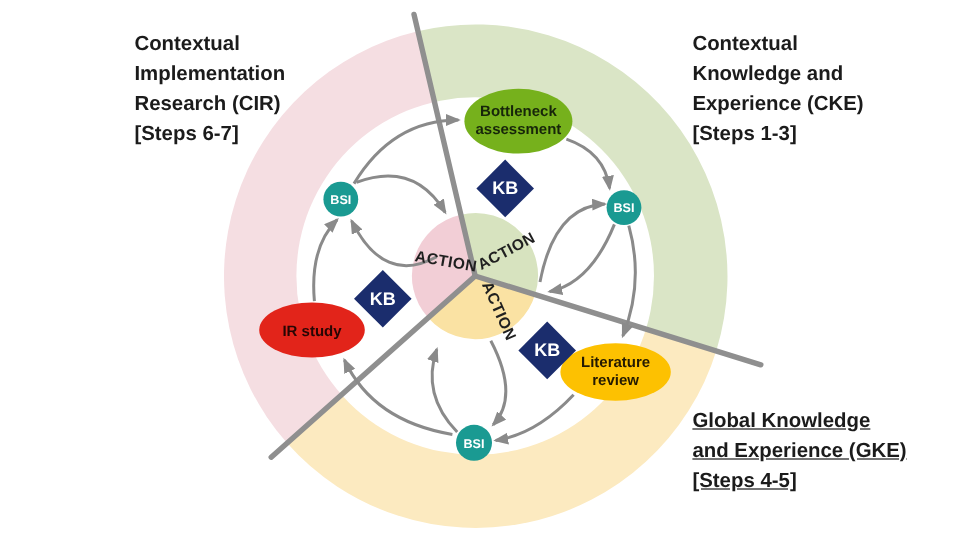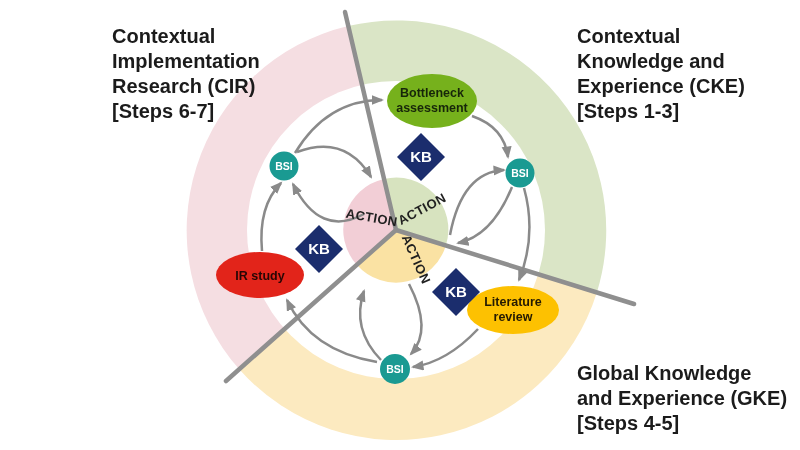--- a/index.html
+++ b/index.html
@@ -3,25 +3,25 @@
 <meta charset="utf-8">
 <style>
   html,body{margin:0;padding:0;background:#ffffff;}
   .stage{
     position:relative;width:800px;height:450px;background:#ffffff;overflow:hidden;
     font-family:"Liberation Sans",sans-serif;
   }
   .stage svg{position:absolute;left:0;top:0;}
   .corner-label{
     position:absolute;white-space:pre-line;font-weight:bold;
-    font-size:20px;line-height:25px;color:#1b1b1b;
+    font-size:17px;line-height:25px;color:#1b1b1b;
   }
   .corner-cir{left:112px;top:24px;width:180px;}
   .corner-cke{left:577px;top:24px;width:215px;}
-  .corner-gke{left:577px;top:361px;width:218px;}
+  .corner-gke{left:577px;top:338px;width:218px;text-decoration:underline;}
   svg text{font-family:"Liberation Sans",sans-serif;font-weight:bold;text-anchor:middle;}
   .action-t{font-size:13px;letter-spacing:.4px;}
   .bsi-t{font-size:10.5px;}
   .kb-t{font-size:15px;}
   .ell-t{font-size:12.5px;}
 </style>
 </head>
 <body>
 
 <div class="stage">

